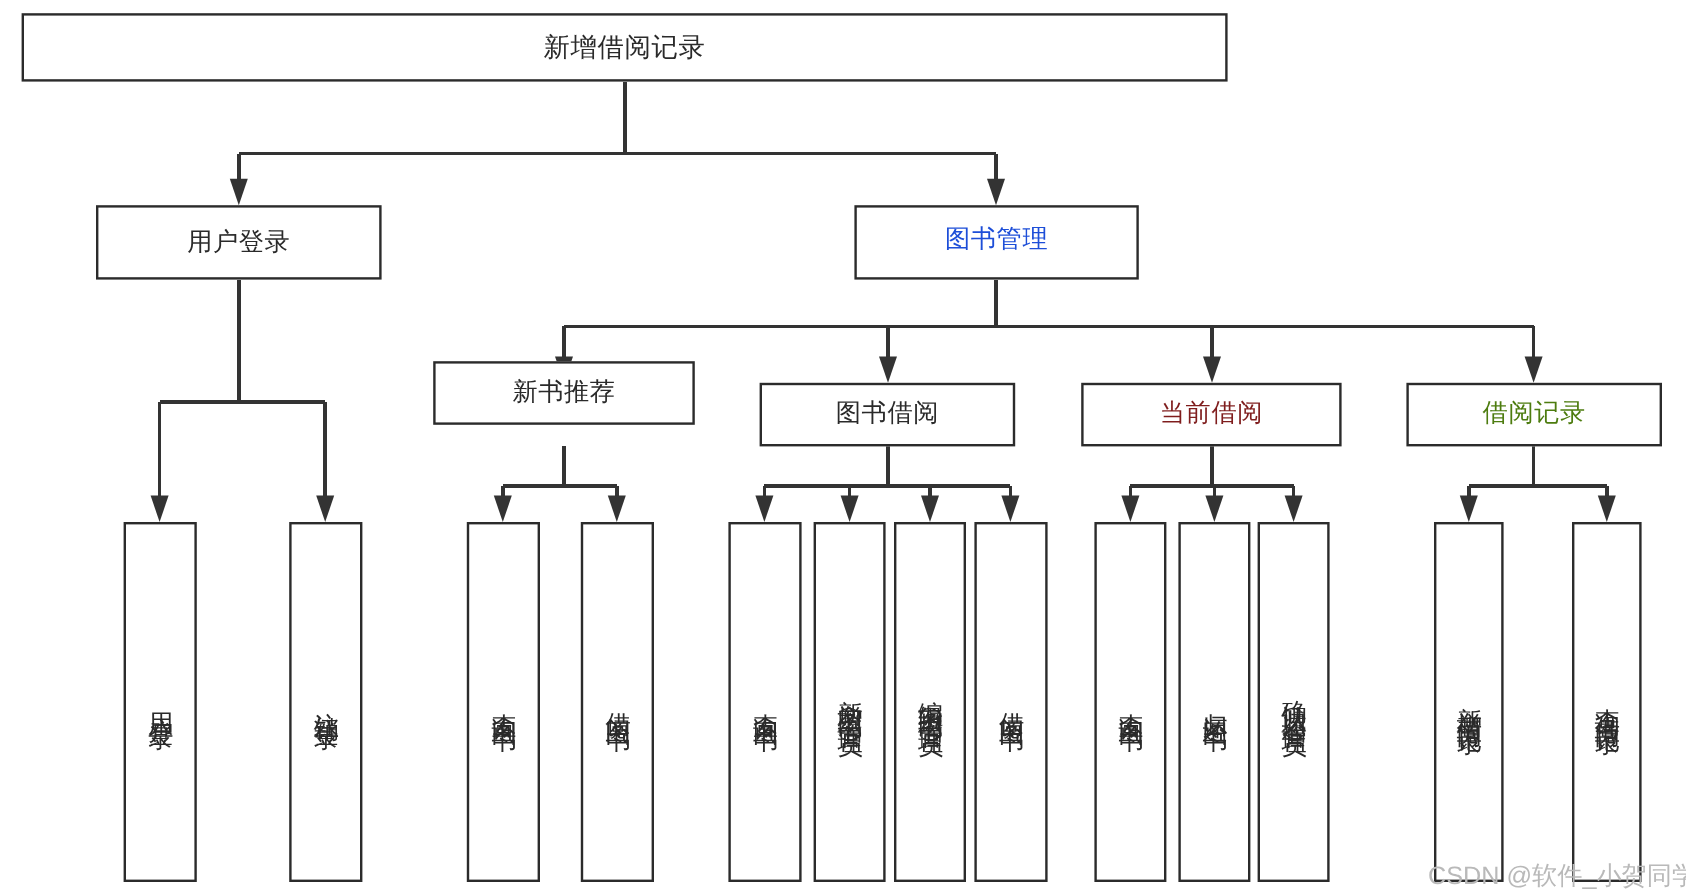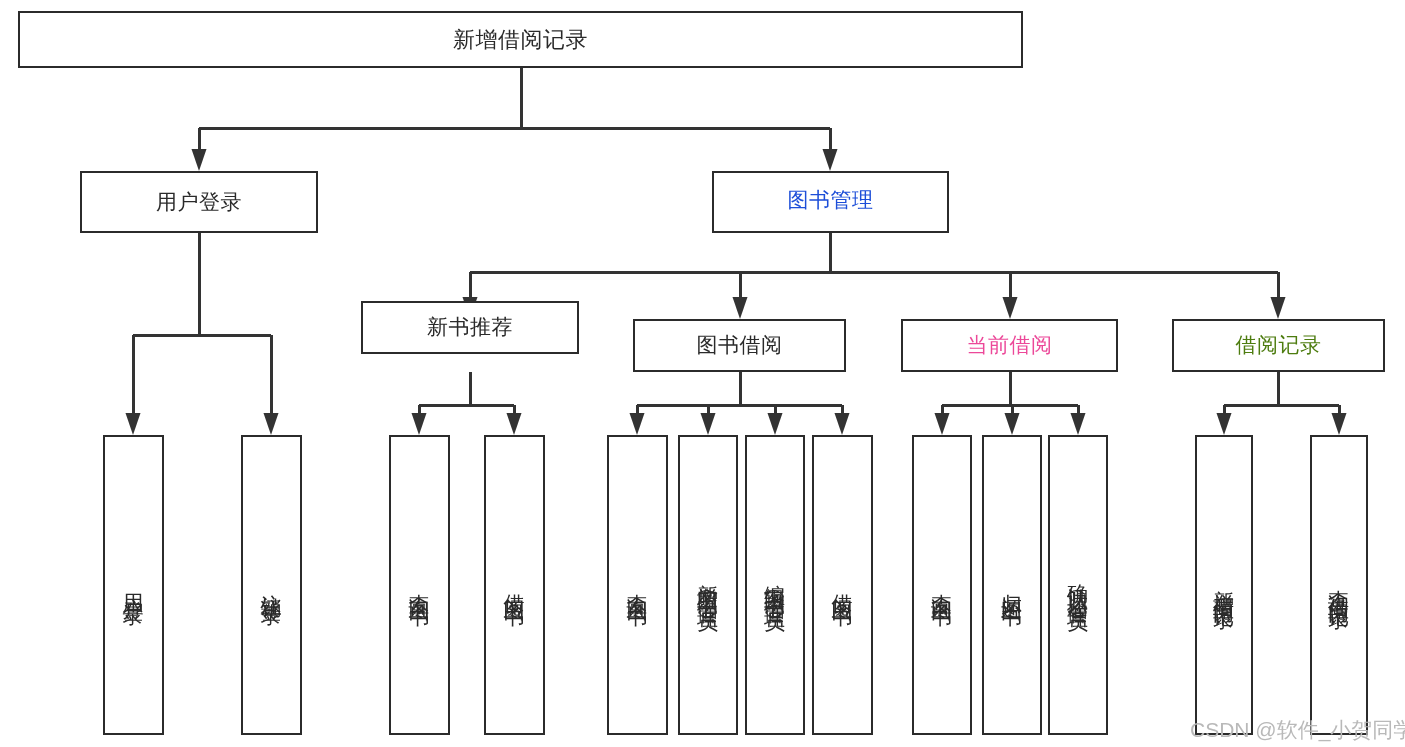--- a/index.html
+++ b/index.html
@@ -143,21 +143,21 @@
       <div class="node-box horizontal" style="left: 712px; top: 171px; width: 237px; height: 62px; border-color: rgb(43, 43, 43); background: rgb(255, 255, 255);">
         <span class="node-label" style="color: #1d4ed8; font-family: Liberation Mono, monospace;">图书管理</span>
       </div>
       <div class="node-box horizontal" style="left: 361px; top: 301px; width: 218px; height: 53px; border-color: rgb(43, 43, 43); background: rgb(255, 255, 255);">
         <span class="node-label" style="color: rgb(42, 42, 42);">新书推荐</span>
       </div>
       <div class="node-box horizontal" style="left: 633px; top: 319px; width: 213px; height: 53px; border-color: rgb(43, 43, 43); background: rgb(255, 255, 255);">
         <span class="node-label" style="color: rgb(42, 42, 42);">图书借阅</span>
       </div>
       <div class="node-box horizontal" style="left: 901px; top: 319px; width: 217px; height: 53px; border-color: rgb(43, 43, 43); background: rgb(255, 255, 255);">
-        <span class="node-label" style="color: #ec4899;">当前借阅</span>
+        <span class="node-label" style="color: #7f1d1d;">当前借阅</span>
       </div>
       <div class="node-box horizontal" style="left: 1172px; top: 319px; width: 213px; height: 53px; border-color: rgb(43, 43, 43); background: rgb(255, 255, 255);">
         <span class="node-label" style="color: #4d7c0f;">借阅记录</span>
       </div>
       <div class="node-box vertical" style="left: 103px; top: 435px; width: 61px; height: 300px; border-color: rgb(43, 43, 43); background: rgb(255, 255, 255);">
         <span class="node-label" style="color: rgb(42, 42, 42);">用户登录</span>
       </div>
       <div class="node-box vertical" style="left: 241px; top: 435px; width: 61px; height: 300px; border-color: rgb(43, 43, 43); background: rgb(255, 255, 255);">
         <span class="node-label" style="color: rgb(42, 42, 42);">注销登录</span>
       </div>

